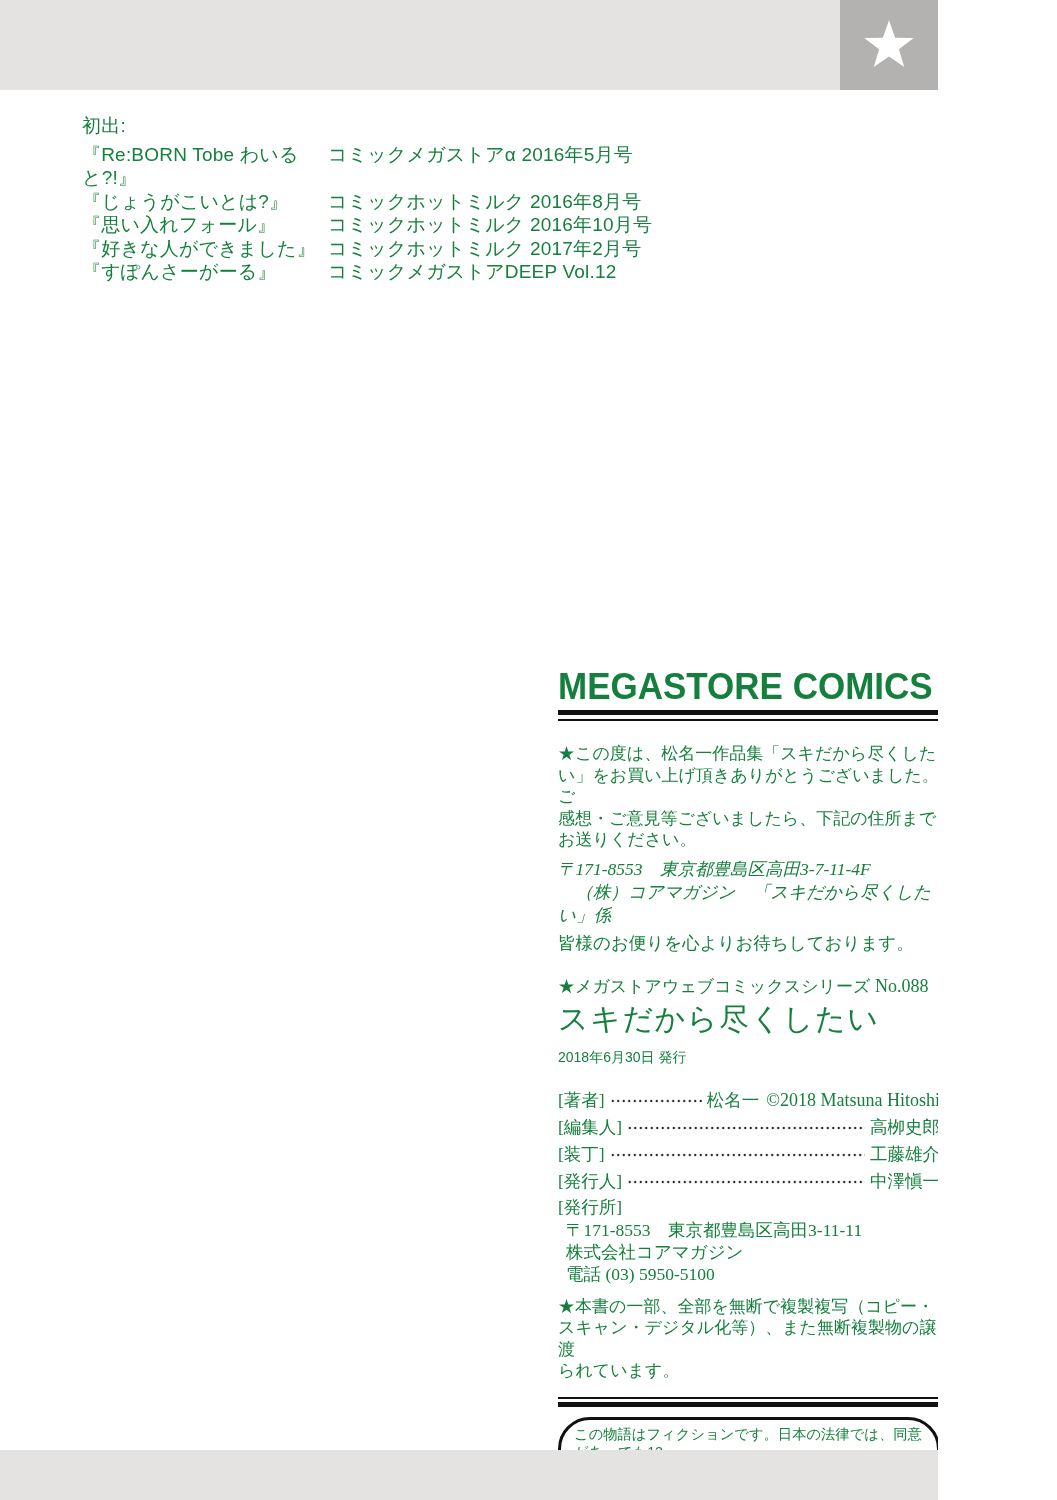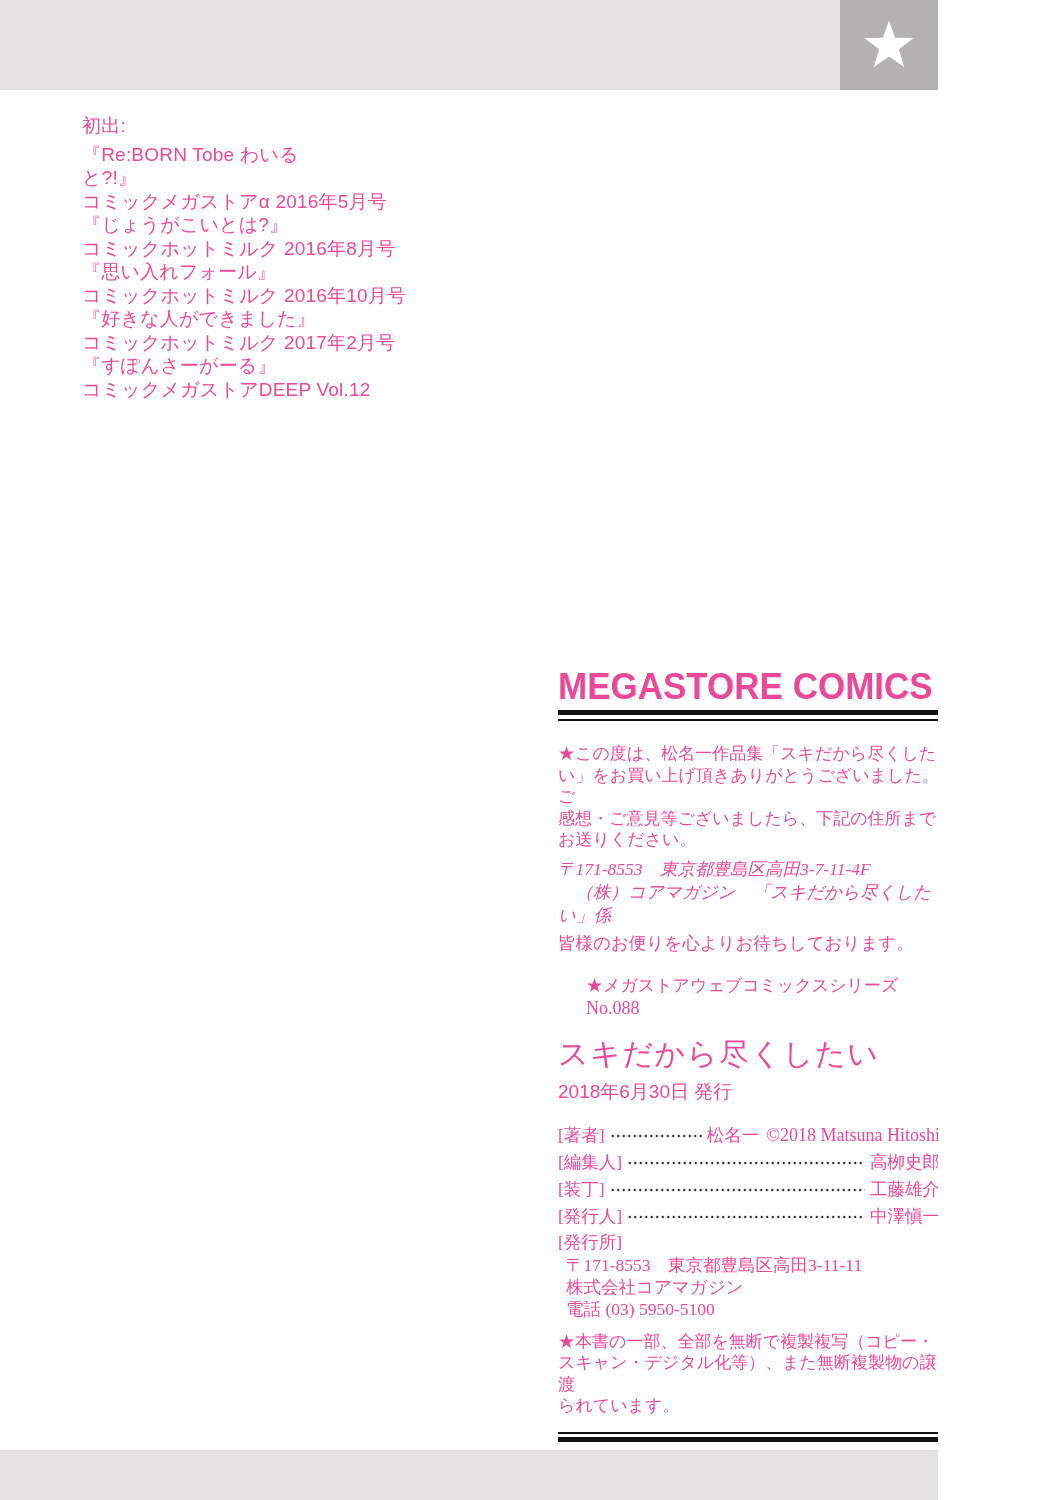--- a/index.html
+++ b/index.html
@@ -2,21 +2,21 @@
 <html><head>
 <meta charset="utf-8">
 <style>
   html, body { margin: 0; padding: 0; background: #ffffff; }
   .canvas {
     position: relative;
     width: 938px;
     height: 1500px;
     background: #ffffff;
     overflow: hidden;
-    color: #ec4899;
+    color: #15803d;
     font-family: "Liberation Sans", sans-serif;
   }
   
   .top-band {
     position: absolute; top: 0; left: 0;
     width: 100%; height: 90px;
     background: #e4e3e1;
   }
   .bottom-band {
     position: absolute; bottom: 0; left: 0;
@@ -31,21 +31,21 @@
   }
   .star-box svg { display: block; }
 
   
   .first-pub {
     position: absolute; left: 82px; top: 114px;
     font-size: 19px; line-height: 23.5px;
     letter-spacing: 0.2px;
   }
   .fp-heading { margin-bottom: 5px; }
-  .fp-row { display: flex; flex-direction: column; }
+  .fp-row { display: flex; }
   .fp-title { width: 246px; flex: none; }
 
   
   .right-col {
     position: absolute; left: 558px; top: 668px;
     width: 382px;
   }
   .logo-text {
     font-family: "Liberation Sans", sans-serif;
     font-weight: bold;
@@ -60,24 +60,24 @@
   .logo-rule-thin  { height: 2px; background: #111111; margin-top: 4px; }
 
   .thanks { margin-top: 22px; font-size: 17px; line-height: 21.5px; }
   .addr1 {
     margin-top: 7px;
     font-family: "Liberation Serif", serif;
     font-size: 17.5px; line-height: 23px; font-style: italic;
   }
   .mail-note { margin-top: 5px; font-size: 17.5px; line-height: 23px; }
 
-  .series-line { margin-top: 20px; font-size: 17px; line-height: 22px; margin-left: 28px; }
+  .series-line { margin-top: 20px; font-size: 17px; line-height: 22px; }
   .series-no { font-family: "Liberation Serif", serif; font-size: 18px; }
-  .book-title { margin-top: 16px; font-size: 30px; line-height: 36px; letter-spacing: 1.5px; }
-  .pub-date { margin-top: 8px; font-size: 19px; line-height: 24px; }
+  .book-title { margin-top: 3px; font-size: 30px; line-height: 36px; letter-spacing: 1.5px; }
+  .pub-date { margin-top: 8px; font-size: 14px; line-height: 24px; }
 
   .credits {
     margin-top: 18px;
     font-family: "Liberation Serif", serif;
     font-size: 17.5px;
   }
   .credit-row { display: flex; align-items: center; height: 27px; }
   .c-label { flex: none; }
   .dots {
     flex: 1;

